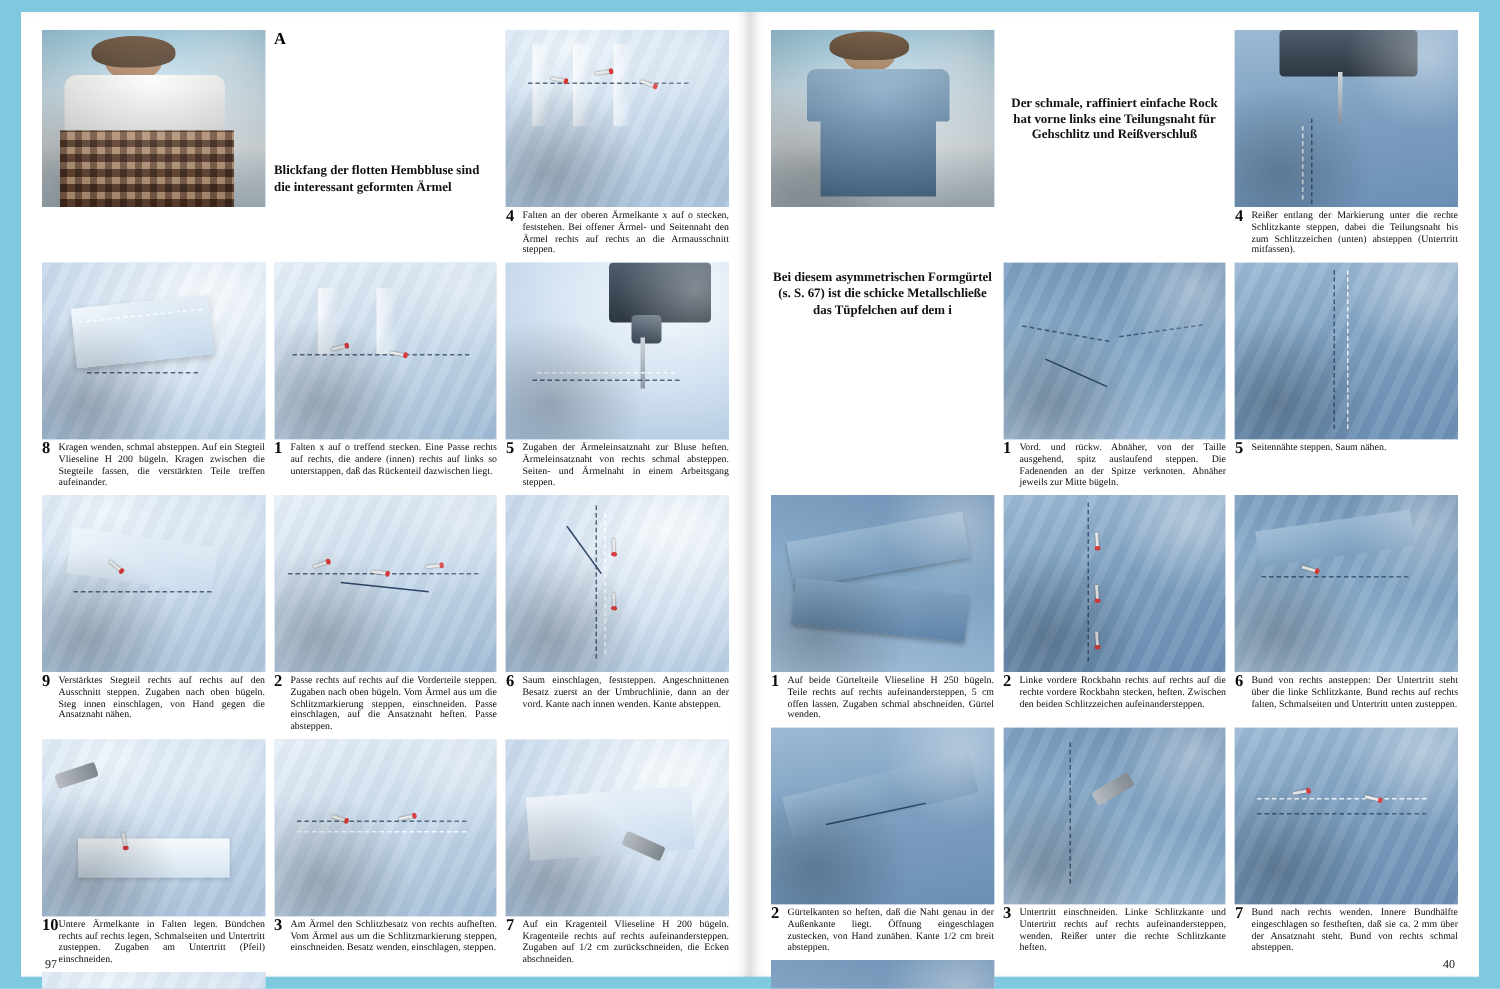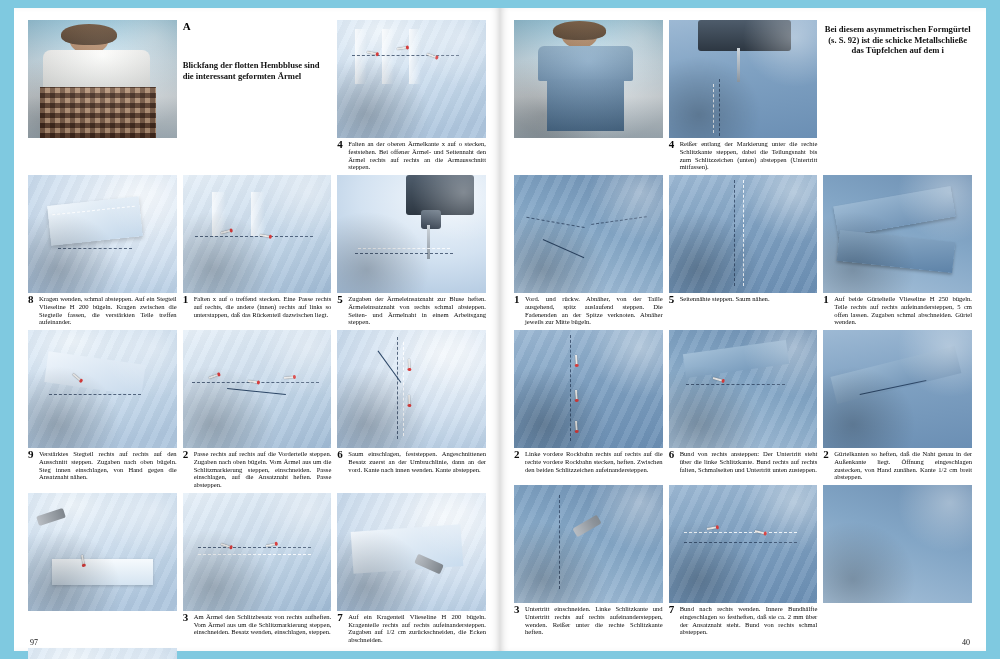--- a/index.html
+++ b/index.html
@@ -78,21 +78,21 @@
                  repeating-linear-gradient(0deg,#6b4c3a 0 5px,#caa98d 5px 10px),
                  repeating-linear-gradient(90deg,rgba(90,60,40,.55) 0 5px,rgba(230,210,190,.35) 5px 10px);
                  background-blend-mode:multiply;"></div>
               <div style="position:absolute;left:0;top:0;right:0;bottom:0;background:radial-gradient(70% 70% at 50% 30%,rgba(255,255,255,.18),rgba(0,0,0,.18));"></div>
             </div>
           </div>
 
           <div class="cell">
             <div style="height:118px;position:relative;">
               <div class="bigA">A</div>
-              <div class="textblock left" style="margin-top:28px;">Blickfang der flotten Hembbluse sind die interessant geformten Ärmel</div>
+              <div class="textblock left" style="margin-top:76px;">Blickfang der flotten Hembbluse sind die interessant geformten Ärmel</div>
             </div>
           </div>
 
           <div class="cell">
             <div class="photo">
               <div class="fab f-a"></div>
               <div class="shade1"></div>
               <div class="fold" style="left:12%;top:8%;width:12px;height:46%;"></div>
               <div class="fold" style="left:30%;top:8%;width:12px;height:46%;"></div>
               <div class="fold" style="left:48%;top:8%;width:12px;height:46%;"></div>
@@ -200,20 +200,23 @@
 
           <div class="cell">
             <div class="photo">
               <div class="fab f-a"></div>
               <div class="shade1"></div>
               <div style="position:absolute;left:16%;top:56%;width:68%;height:22%;background:linear-gradient(180deg,#f6fafd,#d5e4f1);box-shadow:0 1px 3px rgba(0,0,0,.18);"></div>
               <div class="scissors" style="left:6%;top:16%;"></div>
               <div class="pin" style="left:36%;top:52%;transform:rotate(80deg);"></div>
               <div class="shade2"></div>
             </div>
+            <div class="cap">
+              <span class="num">10</span><span>Untere Ärmelkante in Falten legen. Bündchen rechts auf rechts legen, Schmalseiten und Untertritt zusteppen. Zugaben am Untertritt (Pfeil) einschneiden.</span>
+            </div>
           </div>
 
           <div class="cell">
             <div class="photo">
               <div class="fab f-c"></div>
               <div class="shade1"></div>
               <div class="seam" style="left:10%;top:46%;width:76%;"></div>
               <div class="stitch" style="left:10%;top:52%;width:76%;"></div>
               <div class="pin" style="left:26%;top:42%;transform:rotate(18deg);"></div>
               <div class="pin" style="left:56%;top:44%;transform:rotate(-12deg);"></div>
@@ -261,38 +264,43 @@
               <div class="fab f-model"></div>
               <div class="shade2"></div>
               <div style="position:absolute;left:32%;top:4%;width:24%;height:20%;border-radius:50%;background:linear-gradient(180deg,#c9a07d,#a37a58);"></div>
               <div style="position:absolute;left:26%;top:1%;width:36%;height:16%;border-radius:50% 50% 40% 40%;background:linear-gradient(180deg,#7a5b3f,#503a26);"></div>
               <div style="position:absolute;left:16%;top:22%;width:64%;height:30%;background:linear-gradient(180deg,#8fb1cc,#6f93b4);border-radius:6px 6px 2px 2px;"></div>
               <div style="position:absolute;left:22%;top:50%;width:52%;height:44%;background:linear-gradient(180deg,#6f93b4,#4e7294);"></div>
               <div style="position:absolute;inset:0;background:radial-gradient(70% 70% at 50% 35%,rgba(255,255,255,.16),rgba(0,0,0,.2));"></div>
             </div>
           </div>
 
+          <div class="cell">
+            <div style="height:118px;display:flex;align-items:center;justify-content:center;">
+              <div class="textblock">Der schmale, raffiniert einfache Rock hat vorne links eine Teilungsnaht für Gehschlitz und Reißverschluß</div>
+            </div>
+          </div>
 
           <div class="cell">
             <div class="photo">
               <div class="fab f-denim"></div>
               <div class="machine" style="left:20%;top:0;width:62%;height:26%;"></div>
               <div class="needle" style="left:46%;top:24%;"></div>
               <div class="stitch" style="left:30%;top:54%;width:2px;height:42%;border-top:0;border-left:1px dashed rgba(255,255,255,.9);"></div>
               <div class="seam v" style="left:34%;top:50%;height:48%;"></div>
               <div class="shade2"></div>
             </div>
             <div class="cap">
               <span class="num">4</span><span>Reißer entlang der Markierung unter die rechte Schlitzkante steppen, dabei die Teilungsnaht bis zum Schlitzzeichen (unten) absteppen (Untertritt mitfassen).</span>
             </div>
           </div>
 
           <div class="cell">
             <div style="height:118px;display:flex;align-items:flex-start;justify-content:center;padding-top:4px;">
-              <div class="textblock">Bei diesem asymmetrischen Formgürtel (s. S. 92) ist die schicke Metallschließe das Tüpfelchen auf dem i</div>
+              <div class="textblock">Bei diesem asymmetrischen Formgürtel (s. S. 67) ist die schicke Metallschließe das Tüpfelchen auf dem i</div>
             </div>
           </div>
 
           <div class="cell">
             <div class="photo">
               <div class="fab f-denim2"></div>
               <div class="shade1"></div>
               <div class="seam" style="left:8%;top:40%;width:40%;transform:rotate(10deg);"></div>
               <div class="seam" style="left:52%;top:38%;width:38%;transform:rotate(-8deg);"></div>
               <div class="thread" style="left:18%;top:62%;width:30%;transform:rotate(24deg);"></div>

